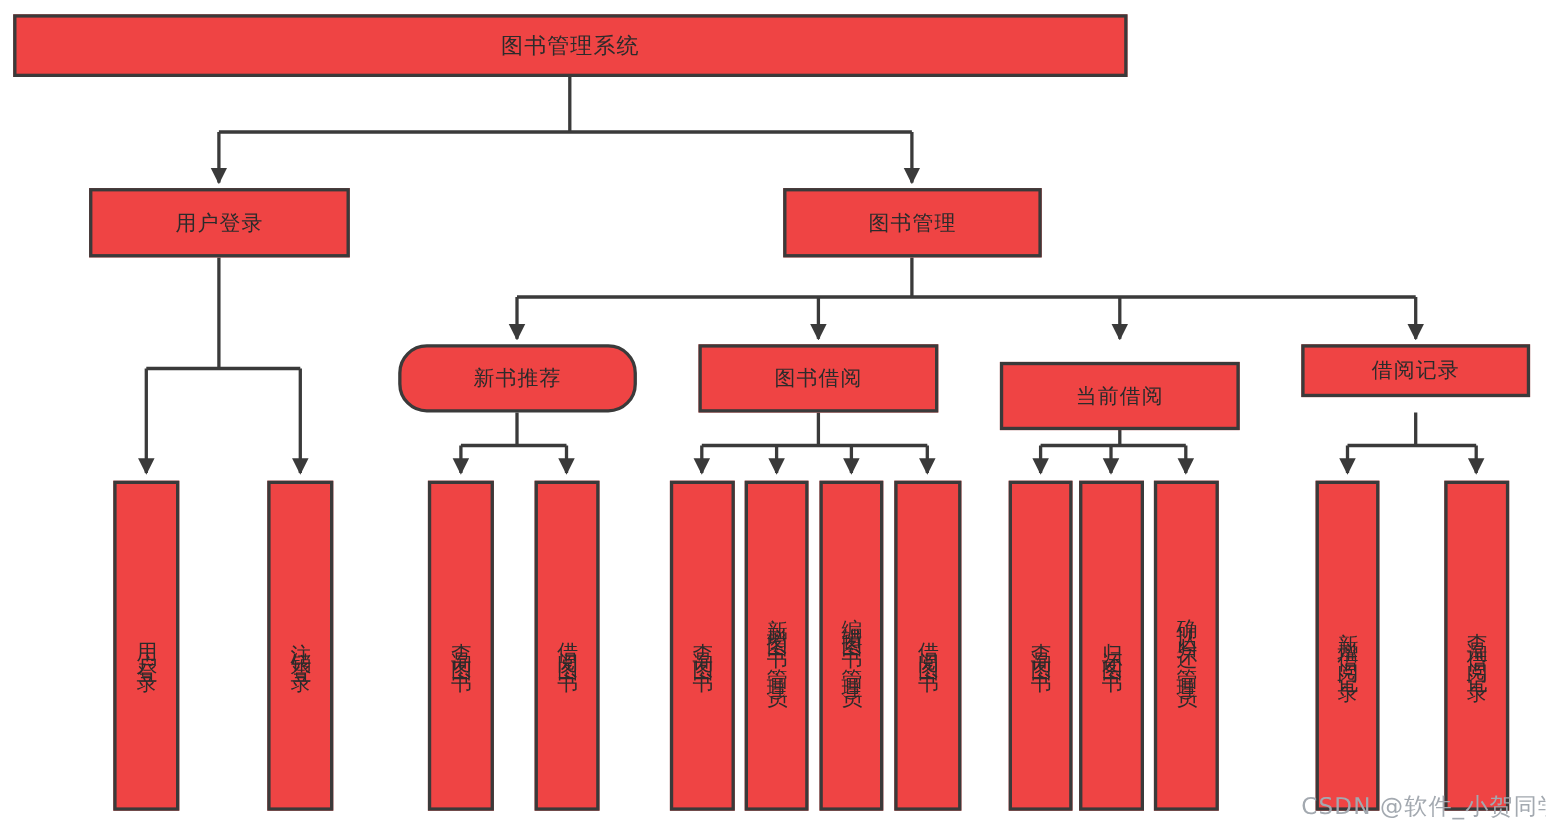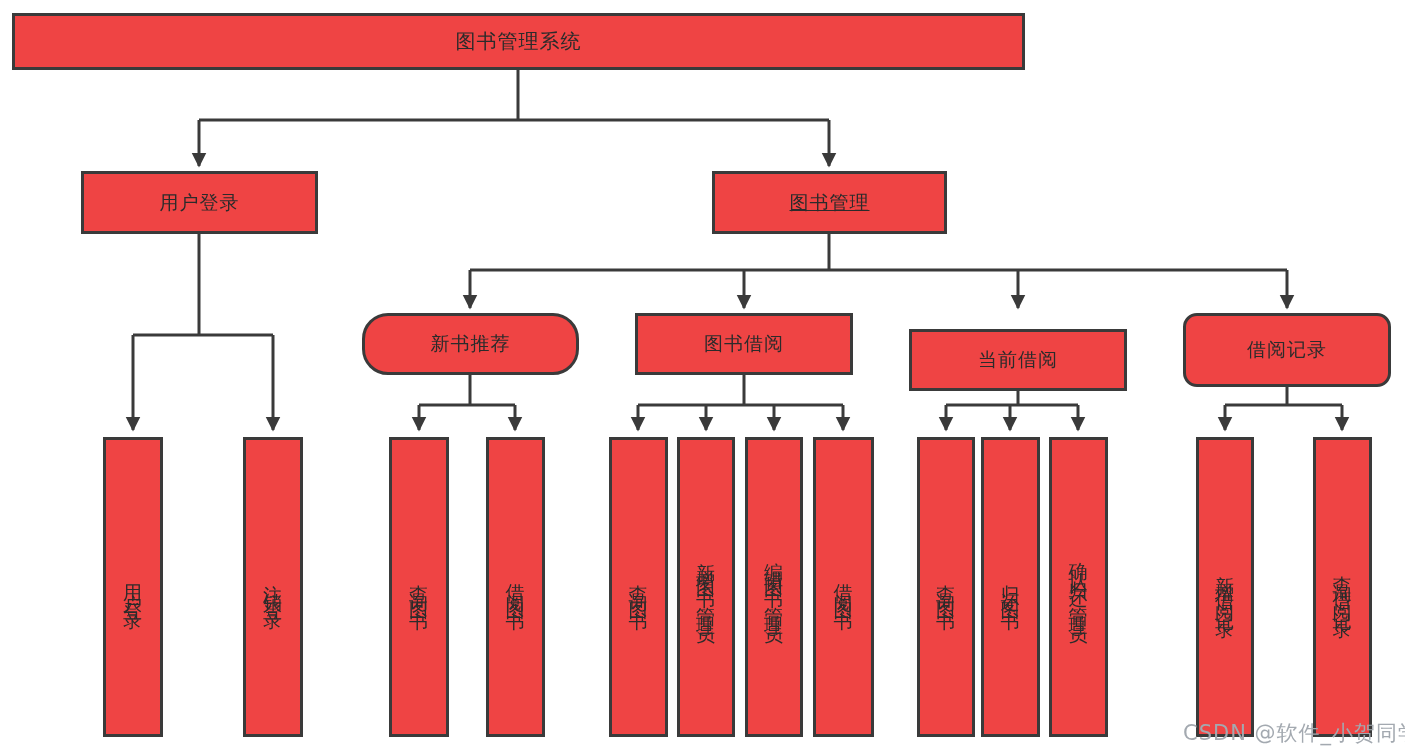--- a/index.html
+++ b/index.html
@@ -108,34 +108,34 @@
     <path class="edge" d="M1342,405 L1342,430" marker-end="url(#arw)"></path>
   </svg>
 
   <div class="node node-h node-root" style="left:12px; top:13px; width:1013px; height:57px;">
     <span>图书管理系统</span>
   </div>
 
   <div class="node node-h" style="left:81px; top:171px; width:237px; height:63px;">
     <span>用户登录</span>
   </div>
-  <div class="node node-h" style="left:712px; top:171px; width:235px; height:63px;text-decoration:underline;">
+  <div class="node node-h" style="left:712px; top:171px; width:235px; height:63px;">
     <span>图书管理</span>
   </div>
 
   <div class="node node-h" style="left:362px; top:313px; width:217px; height:62px;border-radius:26px;">
     <span>新书推荐</span>
   </div>
   <div class="node node-h" style="left:635px; top:313px; width:218px; height:62px;">
     <span>图书借阅</span>
   </div>
   <div class="node node-h" style="left:909px; top:313px; width:218px; height:62px;margin-top:16px;">
     <span>当前借阅</span>
   </div>
-  <div class="node node-h" style="left:1183px; top:313px; width:208px; height:74px;border-radius:14px;">
+  <div class="node node-h" style="left:1183px; top:313px; width:208px; height:48px;">
     <span>借阅记录</span>
   </div>
 
   <div class="node node-v" style="left:103px; top:437px; width:60px; height:300px;">
     <span class="vtext">用户登录</span>
   </div>
   <div class="node node-v" style="left:243px; top:437px; width:60px; height:300px;">
     <span class="vtext">注销登录</span>
   </div>
 

